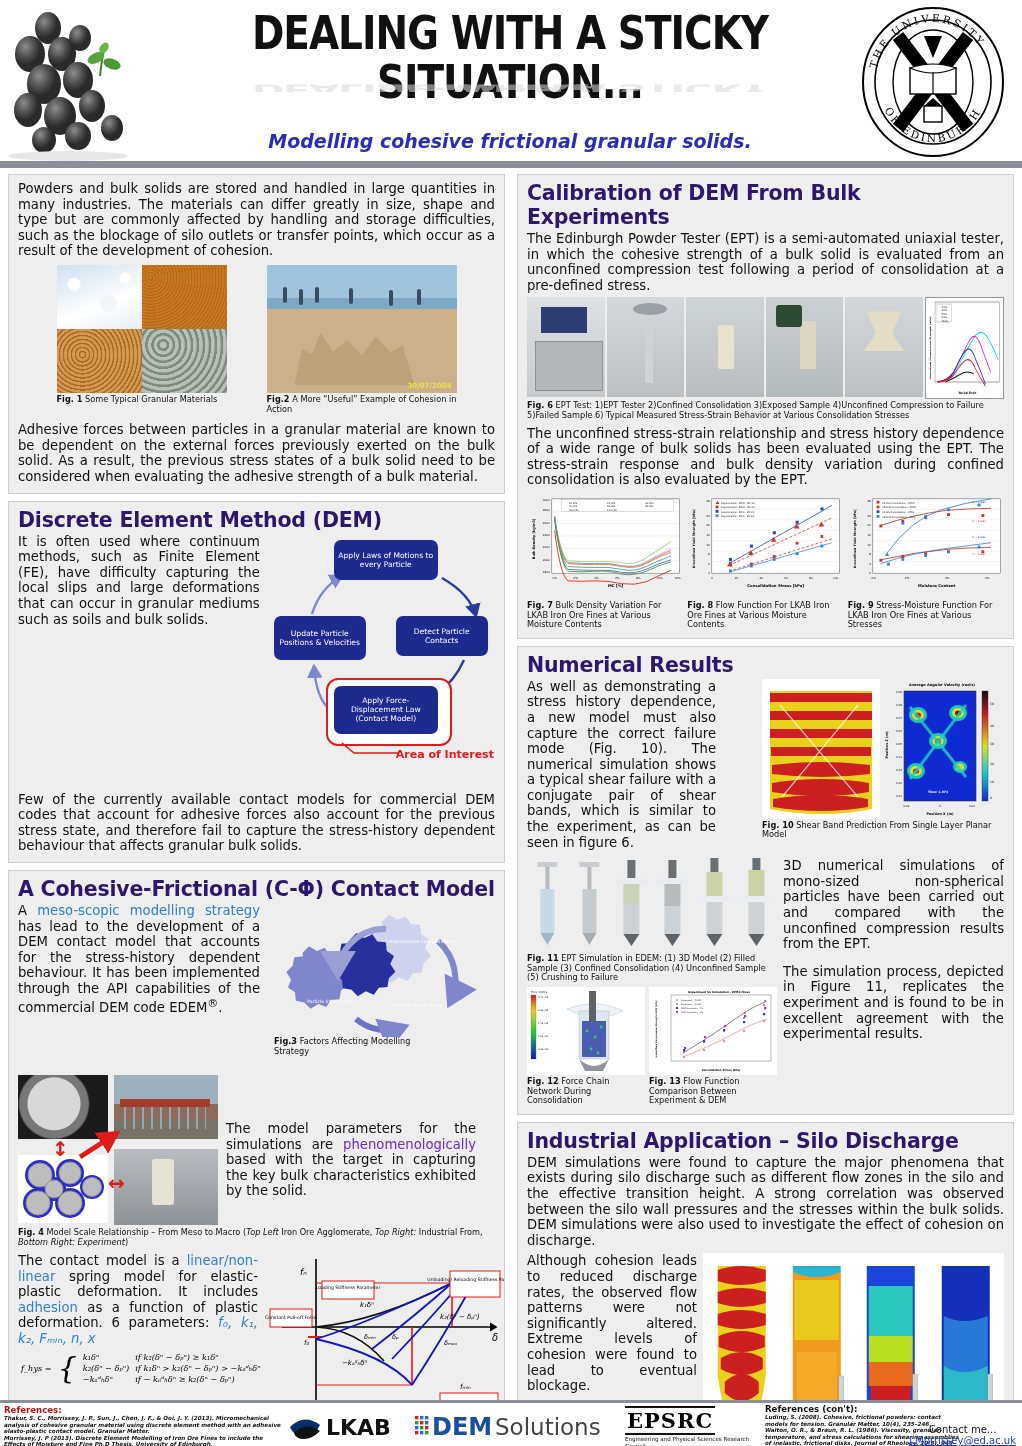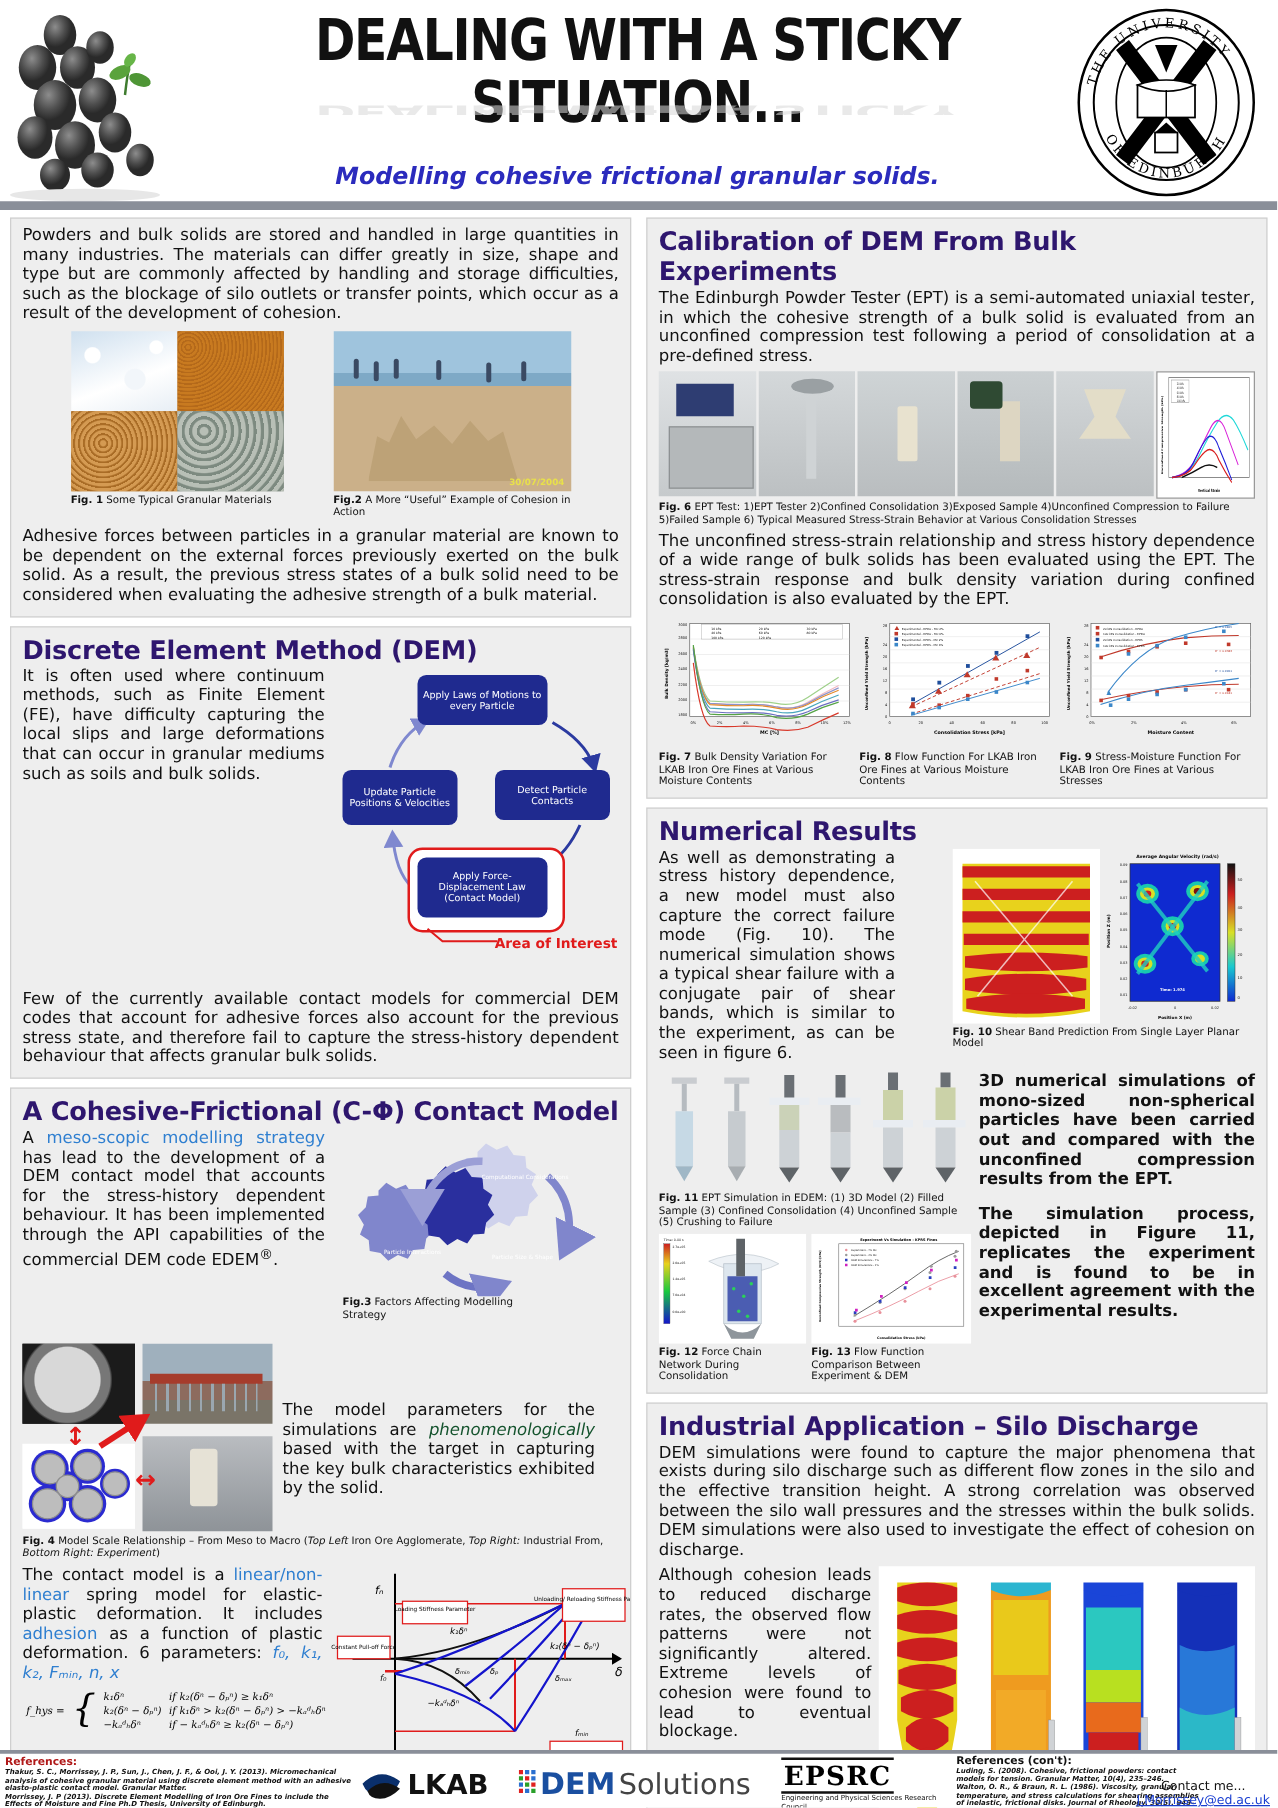--- a/index.html
+++ b/index.html
@@ -50,21 +50,21 @@
   h2.sec{
     margin:0 0 2px 0;font-size:20.5px;font-weight:bold;color:#2e166e;
     font-family:"DejaVu Sans", sans-serif;letter-spacing:-.2px;
   }
   p.body{
     margin:0 0 0 0;font-size:13.2px;line-height:15.6px;color:#111;
     text-align:justify;font-family:"DejaVu Sans", sans-serif;
   }
   p.body + p.body{margin-top:9px;}
   .blue{color:#2f7fd0;}
-  .redit{color:#14532d;font-style:italic;}
+  .redit{color:#6d28d9;}
   .capt{
     font-size:8.2px;line-height:9.6px;color:#111;margin:2px 0 0 0;
     font-family:"DejaVu Sans", sans-serif;
   }
   .capt b{font-weight:bold;}
   .capt i{font-style:italic;}
   .center{text-align:left;}
 
   
   .fig12row{display:flex;justify-content:center;gap:40px;margin-top:6px;}
@@ -166,21 +166,21 @@
   .nr-flex{display:flex;gap:6px;}
   .nr-text{width:240px;}
   .nr-figs{width:244px;padding-left:40px;}
   .shearpair{display:flex;gap:2px;}
 
   .ept3d{display:flex;gap:1px;margin-top:2px;}
   .ept3d .cyl{flex:1;height:96px;position:relative;}
 
   .simrow{display:flex;gap:6px;}
   .simleft{width:250px;}
-  .simright{width:244px;padding-top:4px;font-weight:bold;}
+  .simright{width:244px;padding-top:4px;}
 
   .silorow{display:flex;gap:3px;background:#fff;padding:3px;}
   .silopanel{flex:1;height:196px;position:relative;border:0;}
 
   
   .footer{position:absolute;left:0;top:1400px;width:1022px;height:46px;background:#fff;}
   .footer-rule{position:absolute;left:0;top:0;width:1022px;height:3px;background:#8a8f99;}
   .refs-title{font-size:8.6px;font-weight:bold;color:#b01818;margin:0;}
   .refs-title.black{color:#111;}
   .ref{font-size:5.6px;line-height:6.6px;margin:0;color:#111;font-weight:bold;font-style:italic;}

